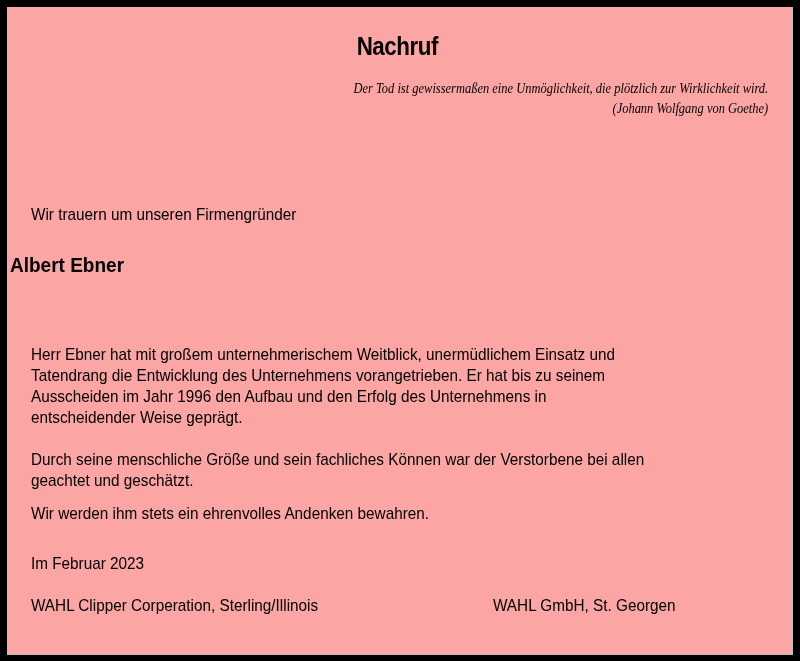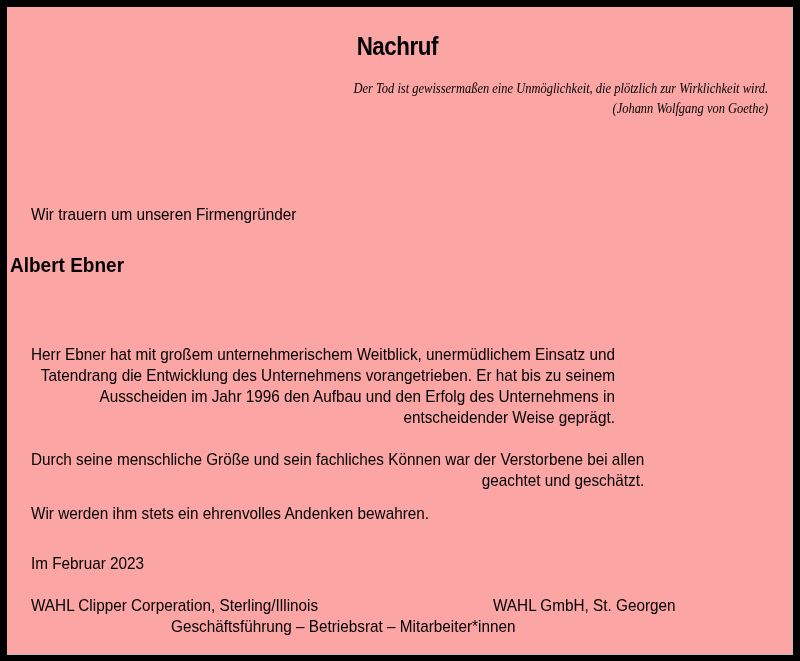--- a/index.html
+++ b/index.html
@@ -15,21 +15,21 @@
   .serif { font-family: "Liberation Serif", serif; font-style: italic; }
   .title {
     left: 0; width: 785px; top: 24px; text-align: center;
     font-size: 26px; font-weight: bold; letter-spacing: -0.5px;
   }
   .title span { display: inline-block; transform: scaleX(0.86); margin-left: -4px; }
   .quote {
     right: 24px; text-align: right; font-size: 14.5px; line-height: 20px;
   }
   .quote .line { display: block; transform-origin: right center; transform: scaleX(0.86); }
-  .body-text { font-size: 17px; line-height: 21px; left: 24px; text-align: right; }
+  .body-text { font-size: 17px; line-height: 21px; left: 24px; }
   .body-text .line { display: block; transform-origin: left center; transform: scaleX(0.9); }
   .name {
     left: 0; width: 785px; text-align: left; top: 247px;
     font-size: 20px; font-weight: bold;
   }
   .name span { display: inline-block; transform: scaleX(0.95); margin-left: 0px; }
   .sig { font-size: 17px; line-height: 21px; }
   .sig span { display: inline-block; transform-origin: left center; transform: scaleX(0.9); }
 </style>
 </head>
@@ -77,17 +77,14 @@
   </div>
 
   <div class="abs sans sig" style="left:24px; top:588px;">
     <span>WAHL Clipper Corperation, Sterling/Illinois</span>
   </div>
 
   <div class="abs sans sig" style="left:486px; top:588px;">
     <span>WAHL GmbH, St. Georgen</span>
   </div>
 
-  <div class="abs sans sig" style="left:164px; top:609px;">
-    <span>Geschäftsführung – Betriebsrat – Mitarbeiter*innen</span>
-  </div>
 
 </div>
 
 </body></html>

